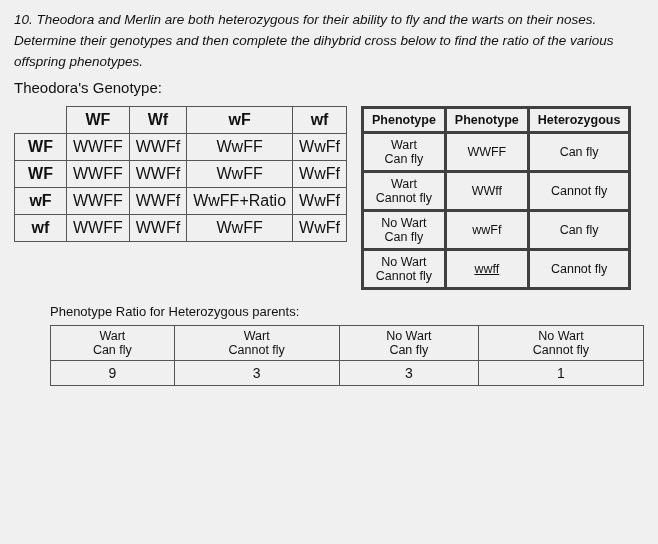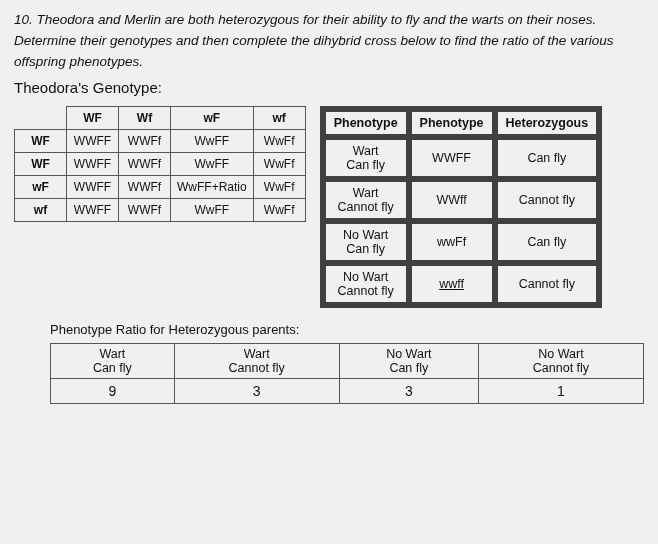--- a/index.html
+++ b/index.html
@@ -27,21 +27,21 @@
     }
     .tables-row {
       display: flex;
       gap: 14px;
       align-items: flex-start;
       margin-bottom: 14px;
     }
     
     .punnett-table {
       border-collapse: collapse;
-      font-size: 12px;
+      font-size: 16px;
     }
     .punnett-table td, .punnett-table th {
       border: 1px solid #555;
       padding: 4px 6px;
       text-align: center;
       min-width: 52px;
       min-height: 22px;
     }
     .punnett-table .header-cell {
       background: #f0f0f0;
@@ -55,21 +55,21 @@
     .punnett-table .corner {
       border: none;
       background: transparent;
     }
     
     .pheno-table {
       border-collapse: collapse;
       font-size: 12.5px;
     }
     .pheno-table td, .pheno-table th {
-      border: 6px solid #404040;
+      border: 3px solid #404040;
       padding: 4px 8px;
       text-align: center;
     }
     .pheno-table th {
       background: #f0f0f0;
       font-weight: bold;
     }
     .ratio-section {
       margin-top: 6px;
       padding-left: 36px;

